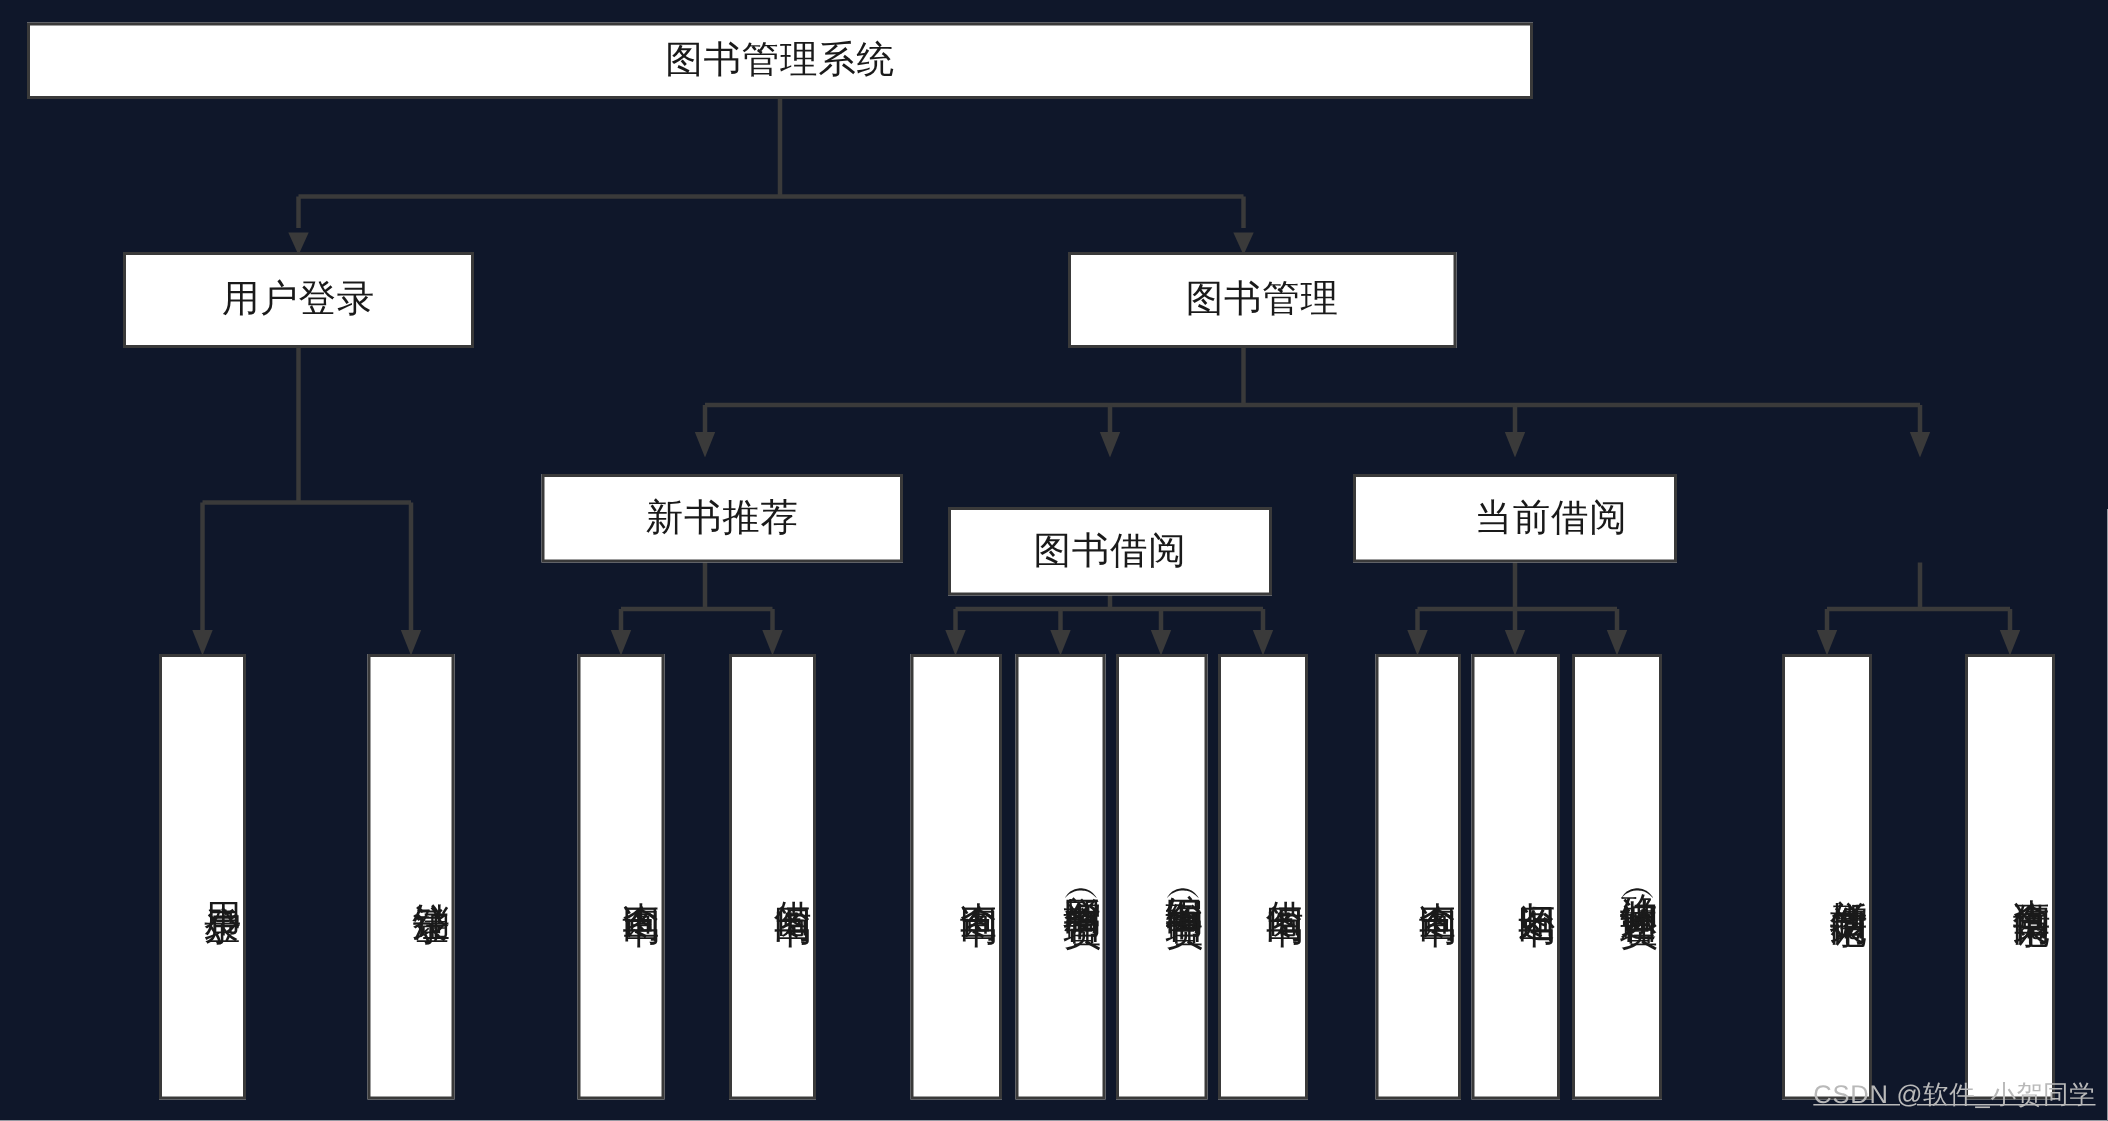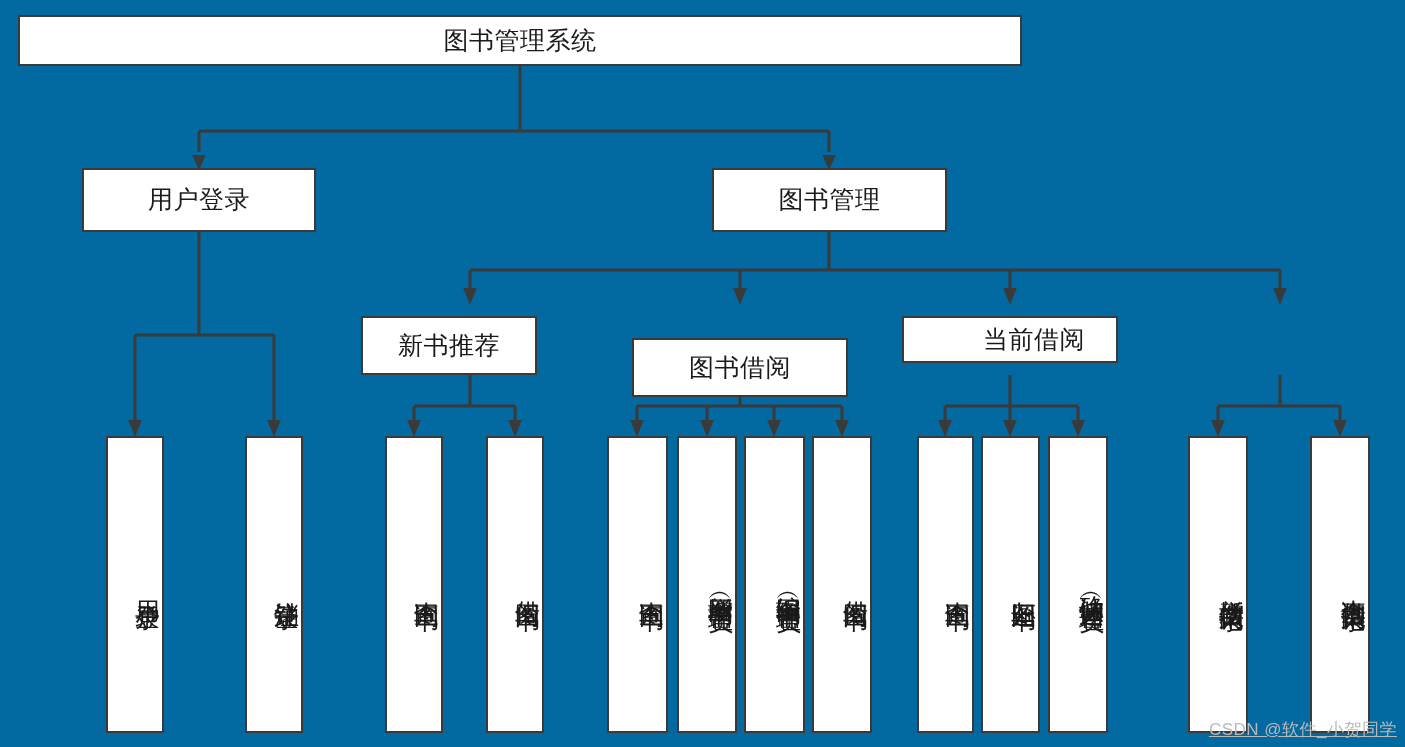--- a/index.html
+++ b/index.html
@@ -8,21 +8,21 @@
     padding: 0;
     background: #ffffff;
   }
   body {
     font-family: "Liberation Sans", "DejaVu Sans", sans-serif;
   }
   #diagram-root {
     position: relative;
     width: 1405px;
     height: 747px;
-    background: #0369a1;
+    background: #0f172a;
     overflow: hidden;
   }
   #edges-layer {
     position: absolute;
     left: 0;
     top: 0;
     width: 1405px;
     height: 747px;
     pointer-events: none;
   }
@@ -156,31 +156,31 @@
     </g>
   </svg>
 
   <div class="node node-h" style="left:18px; top:15px; width:1004px; height:51px;">
     <span class="node-label">图书管理系统</span>
   </div>
 
   <div class="node node-h" style="left:82px; top:168px; width:234px; height:64px;">
     <span class="node-label">用户登录</span>
   </div>
-  <div class="node node-h" style="left:712px; top:168px; width:235px; height:64px;">
+  <div class="node node-h" style="left:712px; top:168px; width:259px; height:64px;">
     <span class="node-label">图书管理</span>
   </div>
 
-  <div class="node node-h" style="left:361px; top:316px; width:176px; height:59px;">
+  <div class="node node-h" style="left:361px; top:316px; width:241px; height:59px;">
     <span class="node-label">新书推荐</span>
   </div>
   <div class="node node-h" style="left:632px; top:316px; width:216px; height:59px;margin-top:22px;">
     <span class="node-label">图书借阅</span>
   </div>
-  <div class="node node-h" style="left:902px; top:316px; width:216px; height:47px;padding-left:48px;">
+  <div class="node node-h" style="left:902px; top:316px; width:216px; height:59px;padding-left:48px;">
     <span class="node-label">当前借阅</span>
   </div>
 
   <div class="node node-v" style="left:106px; top:436px; width:58px; height:297px;">
     <span class="node-label">用户登录</span>
   </div>
   <div class="node node-v" style="left:245px; top:436px; width:58px; height:297px;">
     <span class="node-label">注销登录</span>
   </div>
 

